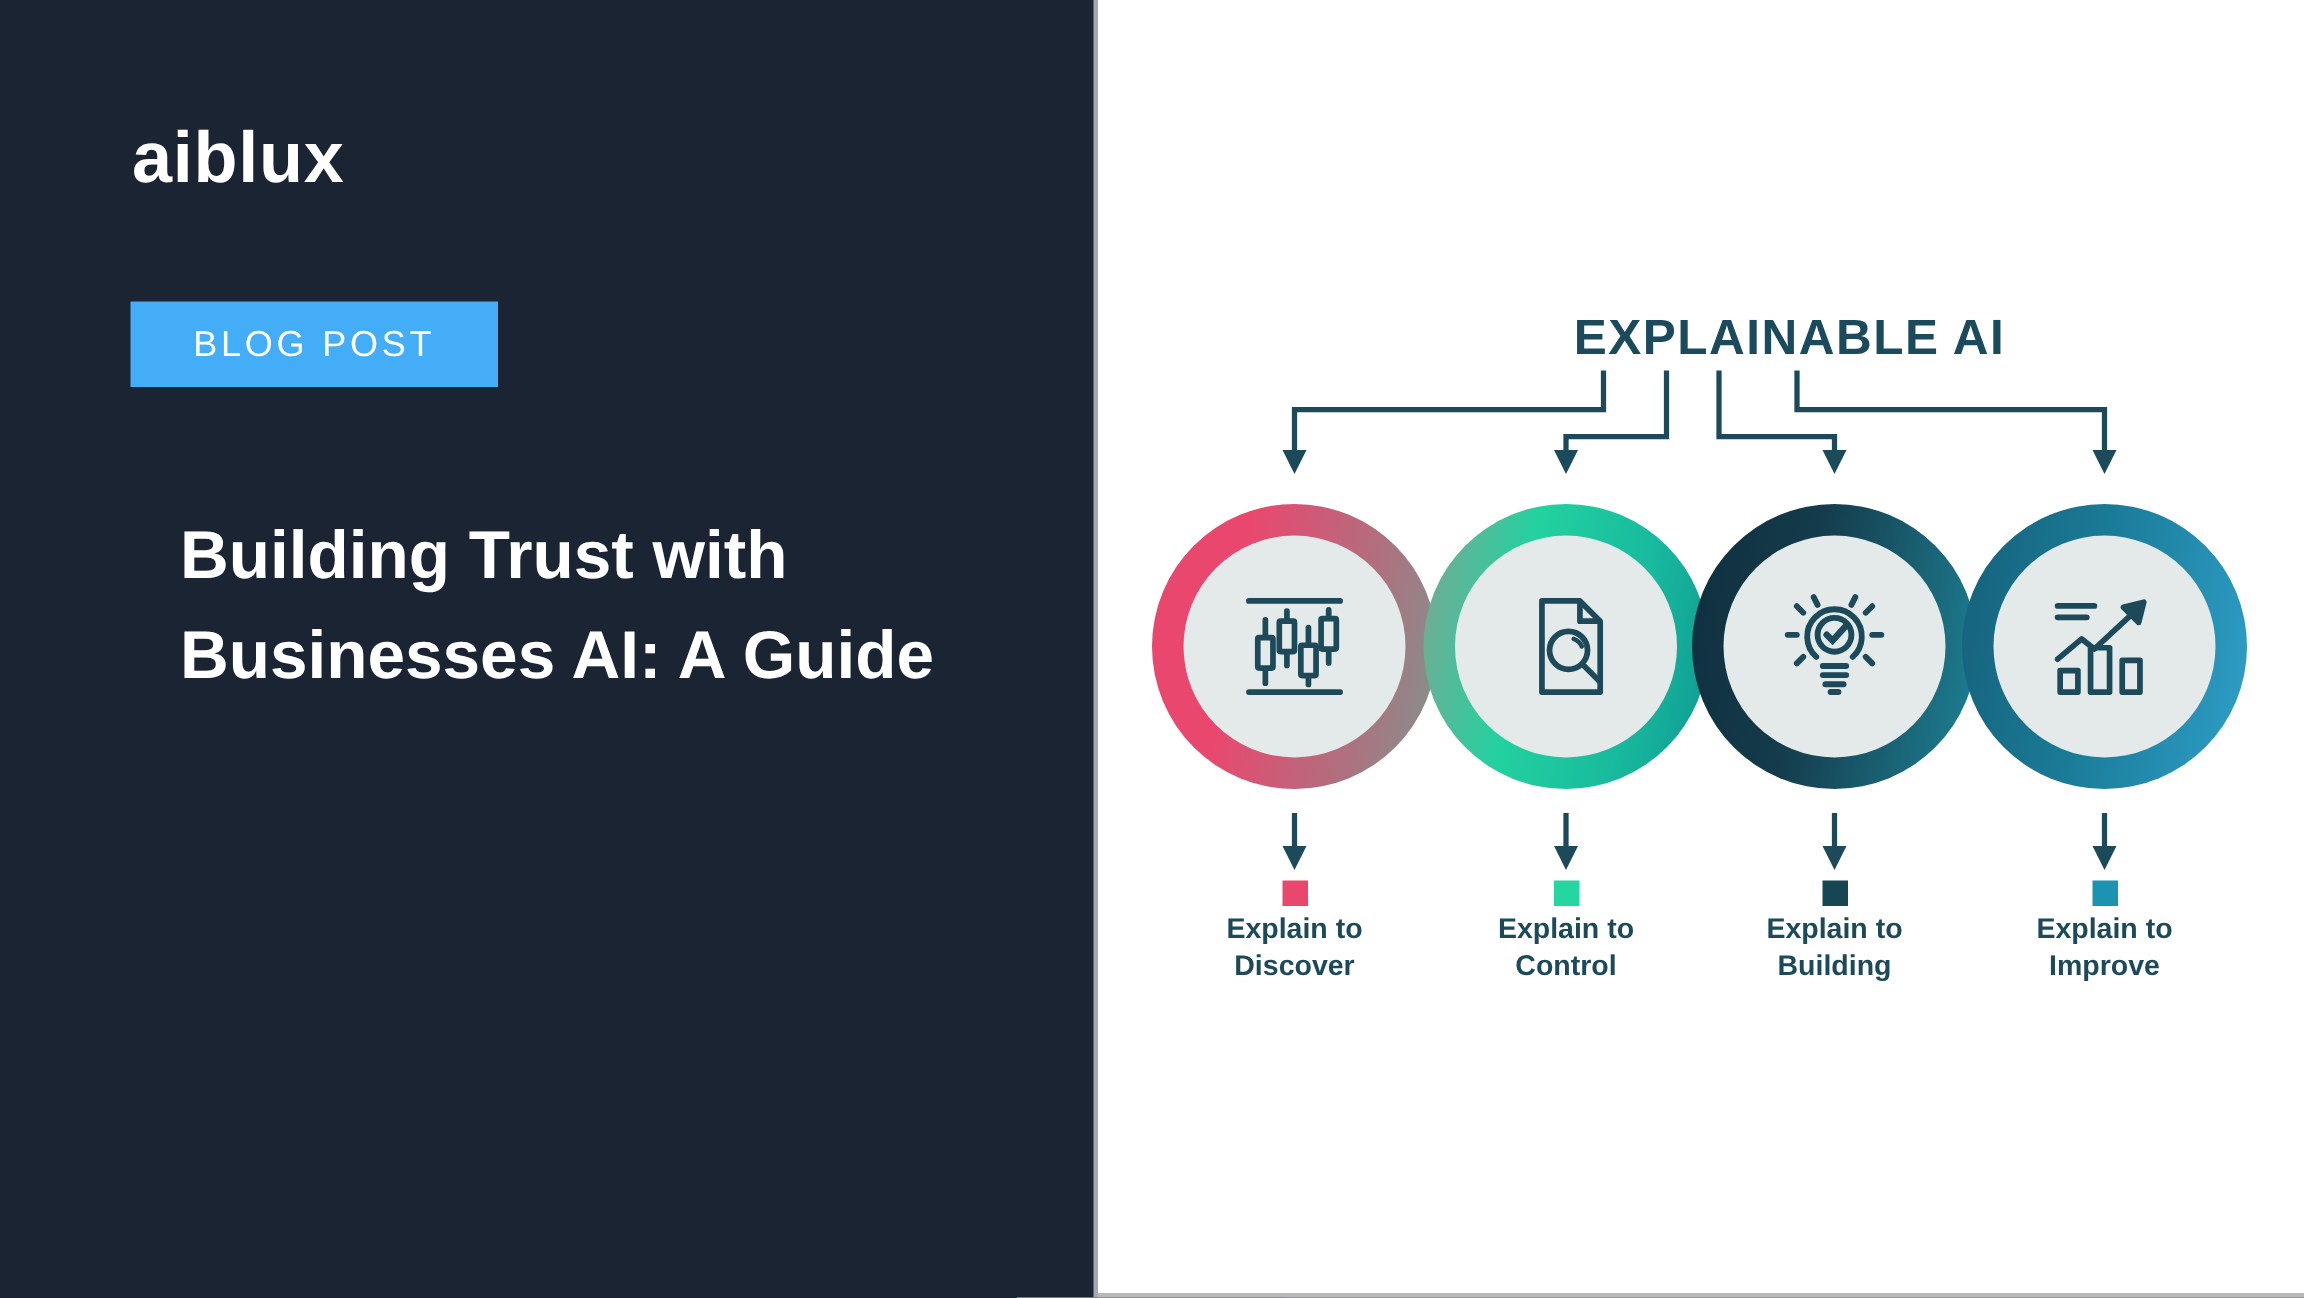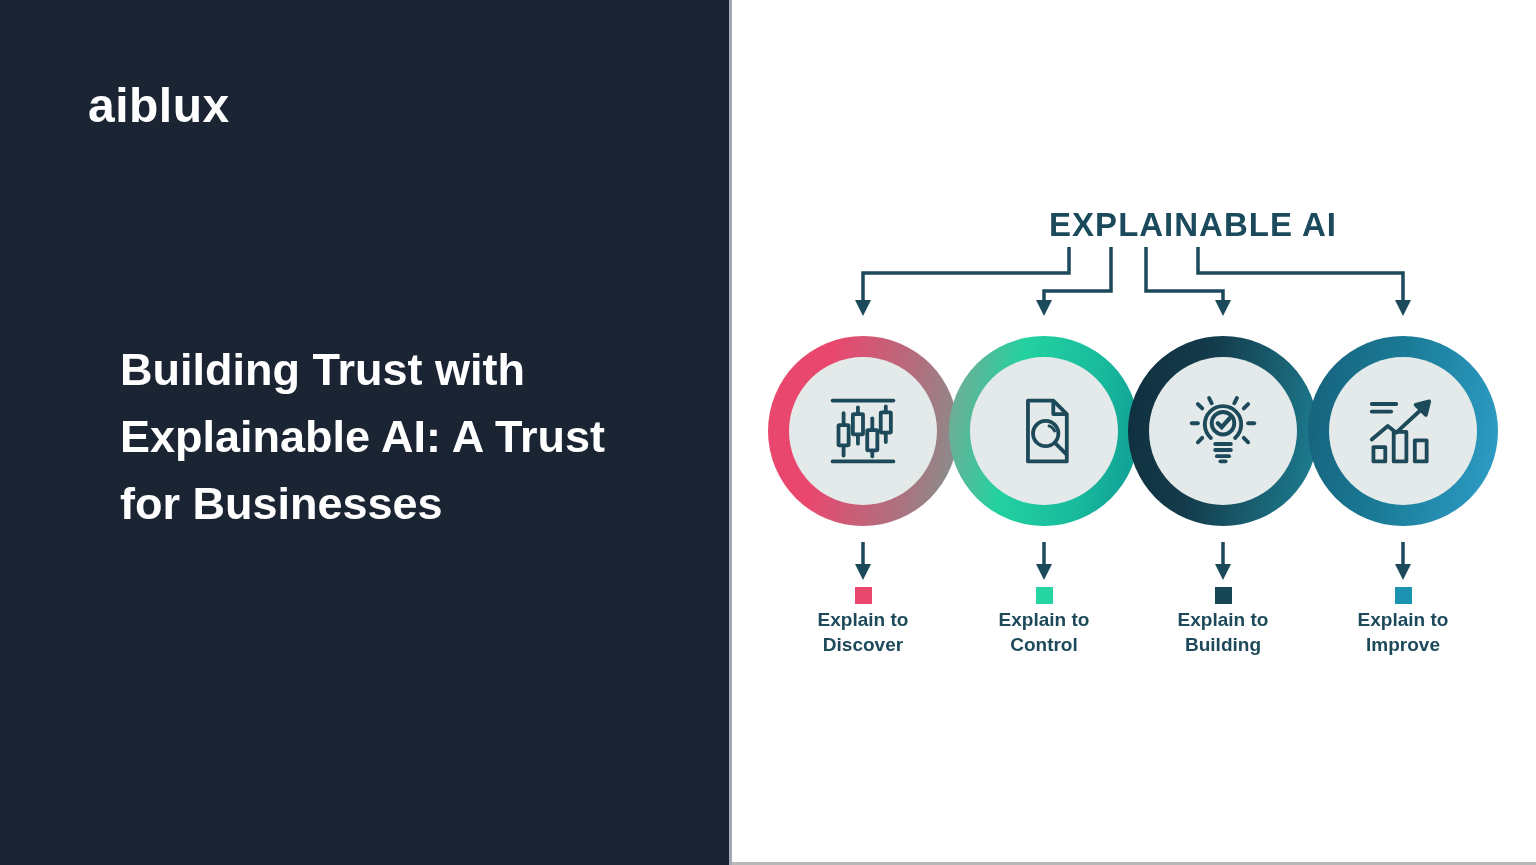--- a/index.html
+++ b/index.html
@@ -129,24 +129,26 @@
 
   .icon-svg { display: block; }
 </style>
 </head>
 <body>
 
 <div class="canvas">
 
   <div class="left-panel">
     <div class="brand-logo">aiblux</div>
+    <div class="badge">
+      <span>BLOG POST</span>
+    </div>
     <h1 class="page-title">
       <div>Building Trust with</div>
-      <div>Explainable AI: A Trust</div>
-      <div>for Businesses</div>
+      <div>Businesses AI: A Guide</div>
     </h1>
   </div>
 
   <div class="panel-divider"></div>
 
   <div class="right-panel">
 
     <div class="diagram-title">EXPLAINABLE AI</div>
 
     <svg class="connector-svg" viewBox="0 0 804 865" fill="none" xmlns="http://www.w3.org/2000/svg">

